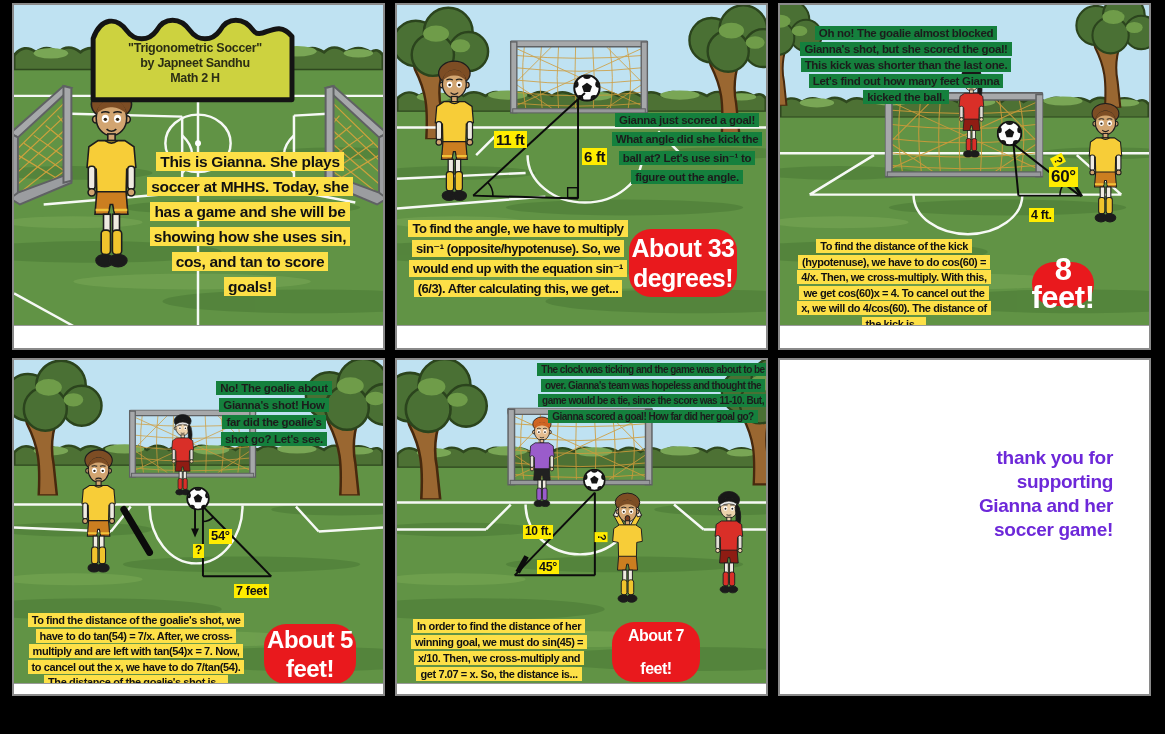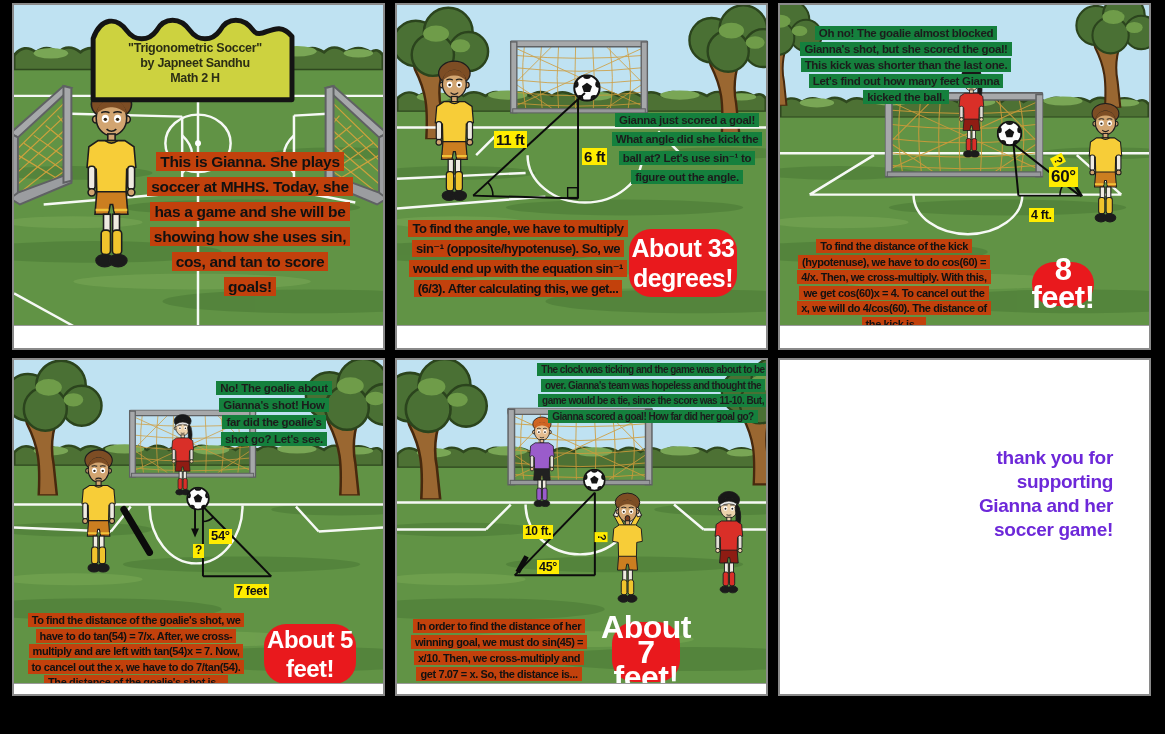--- a/index.html
+++ b/index.html
@@ -16,21 +16,21 @@
   .scene{position:absolute;left:0;top:0;width:100%;}
   .row1 .scene{height:calc(100% - 22px);}
   .row2 .scene{height:calc(100% - 10px);}
   .strip{position:absolute;left:0;right:0;bottom:0;background:#ffffff;}
   .row1 .strip{height:22px;border-top:1px solid #9a9a9a;}
   .row2 .strip{height:10px;border-top:1px solid #9a9a9a;}
   .t{position:absolute;font-weight:700;letter-spacing:-0.3px;color:#101010;}
   .hlwrap{text-align:center;}
   .hl{display:inline;white-space:pre-line;padding:1px 4px;
       -webkit-box-decoration-break:clone;box-decoration-break:clone;}
-  .hl.y{background:#c2410c;color:#111;}
+  .hl.y{background:#fde047;color:#111;}
   .hl.g{background:#15803d;color:#1c1c1c;}
   .lab{position:absolute;background:#ffec00;color:#111;font-weight:700;
        padding:0 2px;letter-spacing:-0.3px;white-space:nowrap;line-height:1.15;}
   .result{
     position:absolute;background:#e9191d;color:#ffffff;font-weight:700;
     display:flex;align-items:center;justify-content:center;text-align:center;
     white-space:pre-line;letter-spacing:-0.5px;border-radius:22px;
   }
   .signtext{white-space:pre-line;text-align:center;color:#2c2e14;}
   .msg{white-space:pre-line;text-align:right;color:#6d28d9;}
@@ -465,21 +465,21 @@
   </div>
   <span class="lab" style="left:126px;top:165px;font-size:12px">10 ft.</span>
   <span class="lab" style="left:140px;top:200px;font-size:12.5px">45°</span>
   <span class="lab" style="left:199px;top:171px;font-size:11px;transform:rotate(90deg)">?</span>
   <div class="t hlwrap" style="left:10px;top:258px;width:184px;font-size:11px;line-height:16px;letter-spacing:-0.4px">
     <span class="hl y">In order to find the distance of her
 winning goal, we must do sin(45) =
 x/10. Then, we cross-multiply and
 get 7.07 = x. So, the distance is...</span>
   </div>
-  <div class="result" style="left:215px;top:262px;width:68px;height:60px;font-size:32px;line-height:25px">About 7
+  <div class="result" style="left:215px;top:262px;width:88px;height:60px;font-size:16px;line-height:33px">About 7
 feet!</div>
   <div class="strip"></div>
 </div>
 
 <div class="panel row2 white" style="left:778px;top:358px;width:373px;height:338px">
   <div class="t msg" style="left:40px;top:86px;width:293px;font-size:19px;line-height:24px">thank you for
 supporting
 Gianna and her
 soccer game!</div>
 </div>

